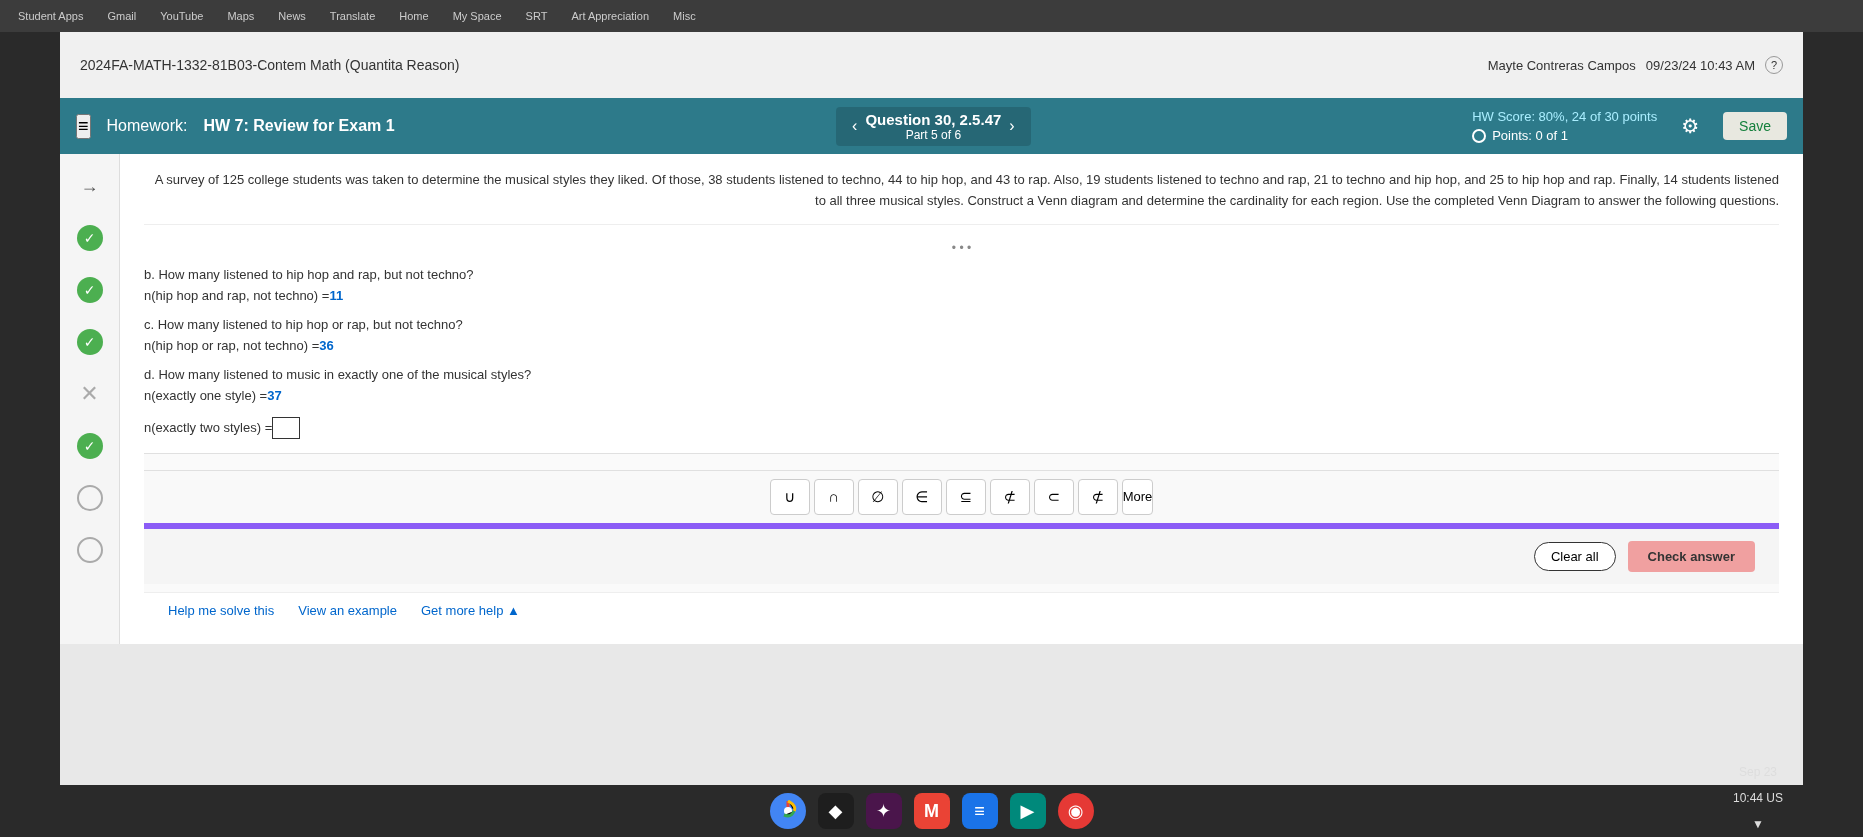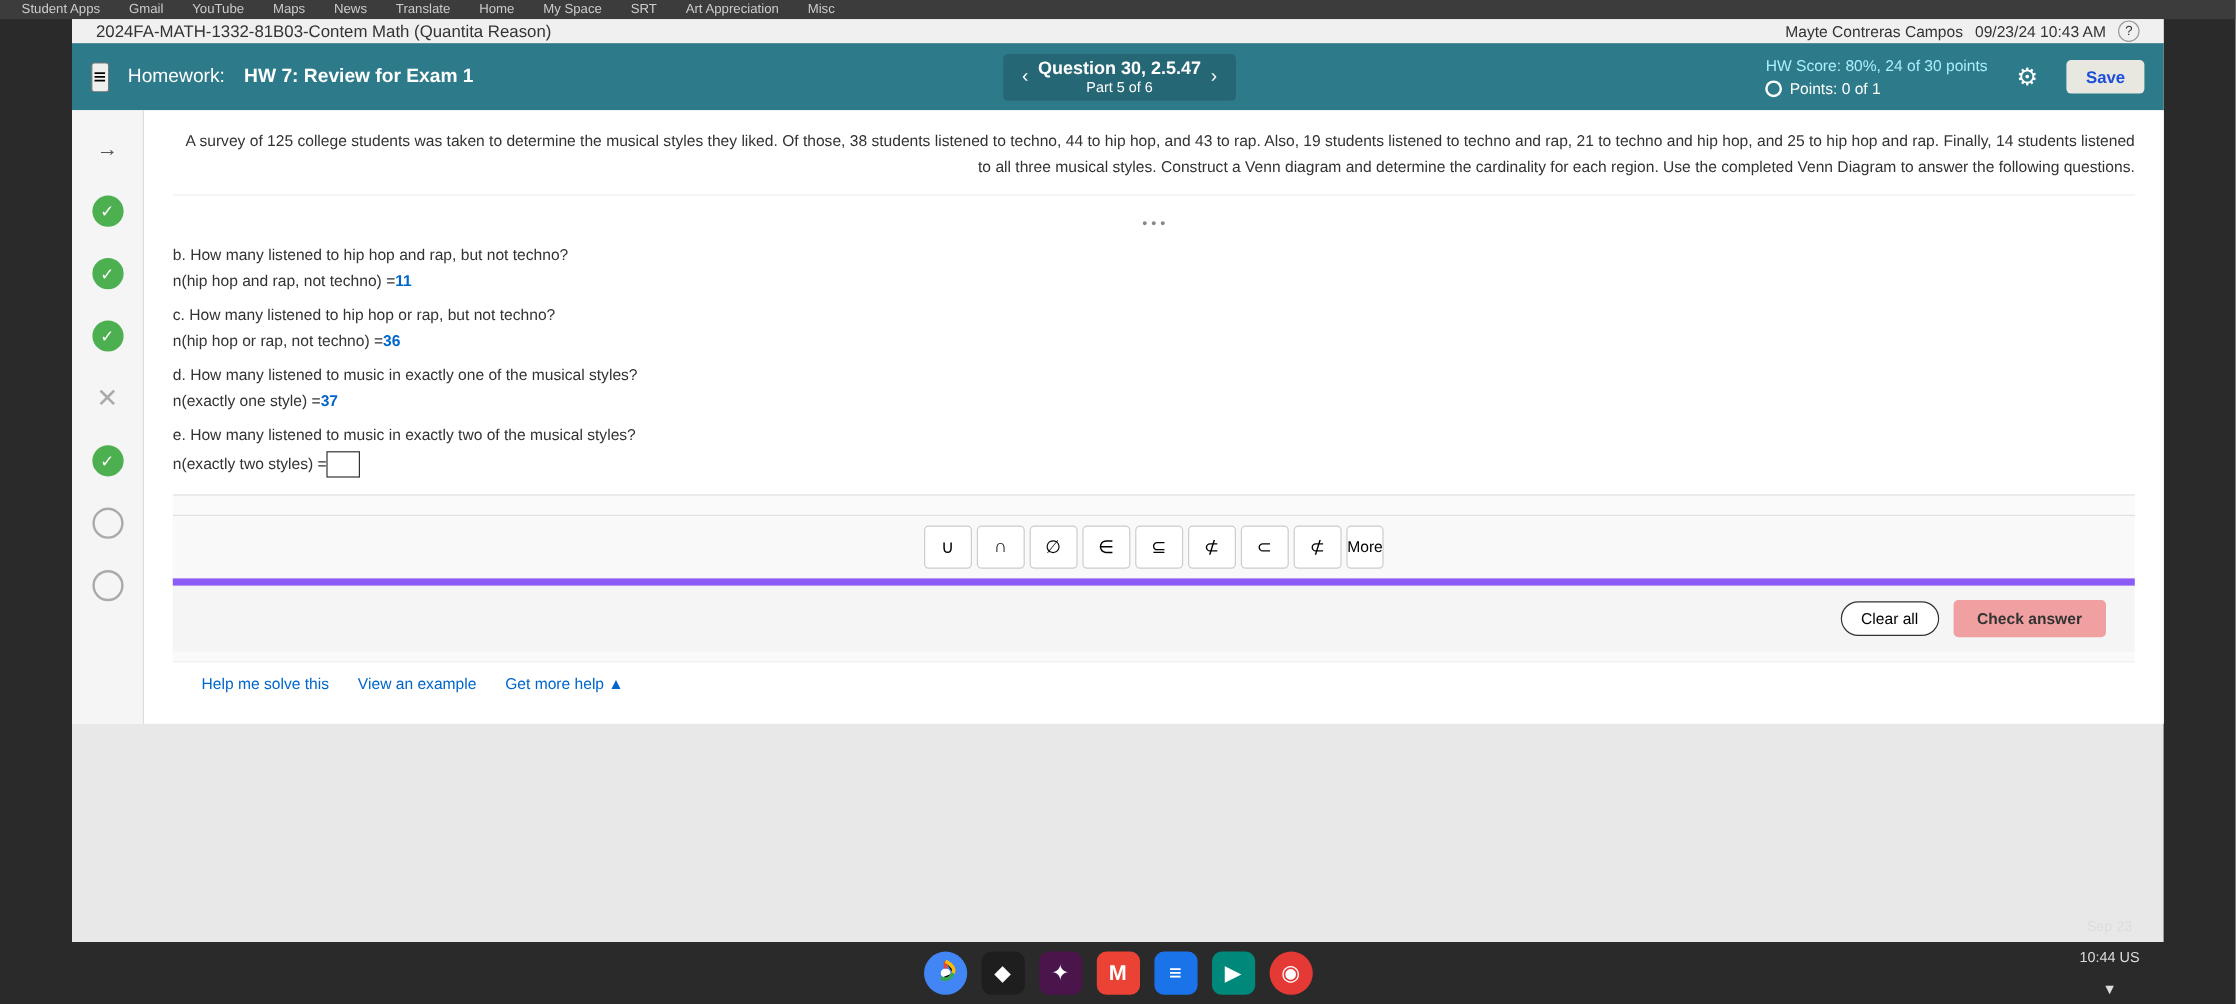--- a/index.html
+++ b/index.html
@@ -8,21 +8,21 @@
       background: #2a2a2a;
       width: 1863px;
       min-height: 837px;
       overflow: hidden;
       position: relative;
     }
 
     
     .browser-bar {
       background: #3c3c3c;
-      height: 16px;
+      height: 32px;
       display: flex;
       align-items: center;
       padding: 0 10px;
       gap: 8px;
     }
     .browser-tab {
       color: #ccc;
       font-size: 11px;
       padding: 0 8px;
       white-space: nowrap;
@@ -34,21 +34,21 @@
       margin: 0 60px;
       min-height: 805px;
       position: relative;
     }
 
     
     .top-info-bar {
       display: flex;
       justify-content: space-between;
       align-items: center;
-      padding: 1px 20px;
+      padding: 24px 20px;
       background: #f0f0f0;
     }
     .course-title {
       font-size: 14px;
       color: #333;
     }
     .user-info {
       font-size: 13px;
       color: #333;
       display: flex;
@@ -118,23 +118,23 @@
       background: none;
       border: none;
       color: white;
       font-size: 20px;
       cursor: pointer;
       padding: 0 8px;
     }
     .hw-save-btn {
       background: #e8e8e0;
       border: none;
-      color: #1d4ed8;
+      color: #15803d;
       font-size: 14px;
-      font-weight: bold;
+      font-weight: normal;
       padding: 6px 16px;
       border-radius: 4px;
       cursor: pointer;
     }
 
     
     .content-area {
       background: white;
       margin: 0;
       padding: 0;
@@ -465,21 +465,20 @@
 
       <div class="sub-question">
         <div class="sub-question-label">d. How many listened to music in exactly one of the musical styles?</div>
         <div class="answer-line">
           <span>n(exactly one style) =</span>
           <span class="answer-value">37</span>
         </div>
       </div>
 
       <div class="sub-question">
-        <div class="sub-question-label">e. How many listened to music in exactly two of the musical styles?</div>
         <div class="answer-line">
           <span>n(exactly two styles) =</span>
           <span class="answer-input">&nbsp;</span>
         </div>
       </div>
 
       <div class="input-answer-area">
         <div class="math-toolbar">
           <button class="math-btn">∪</button>
           <button class="math-btn">∩</button>

